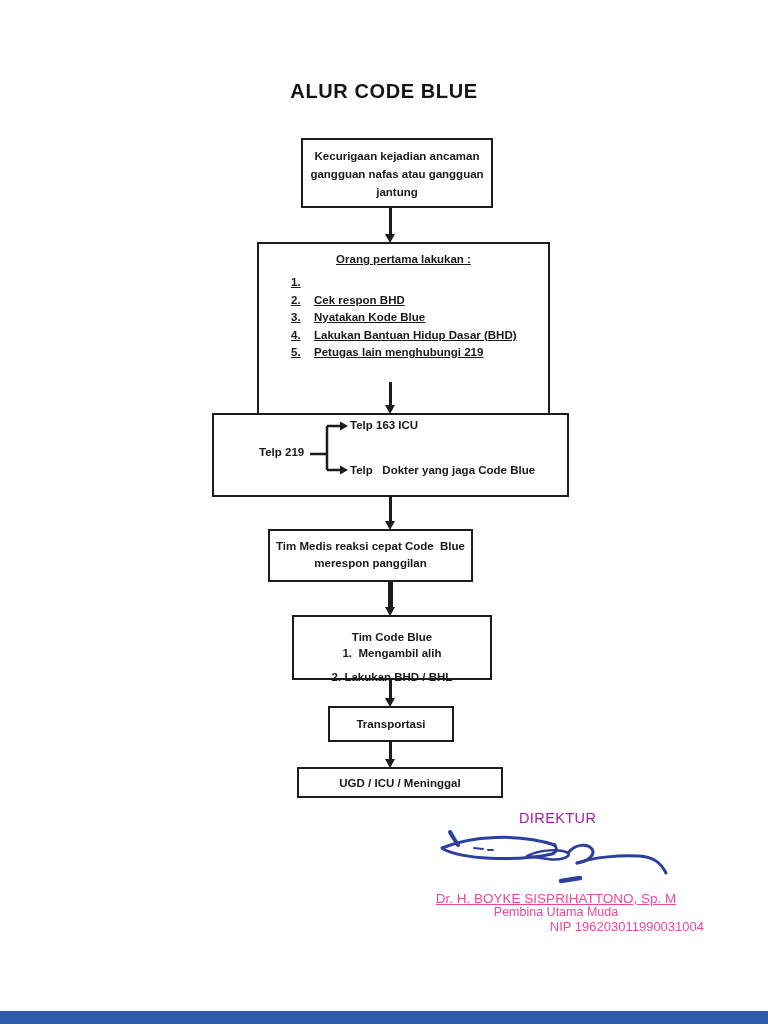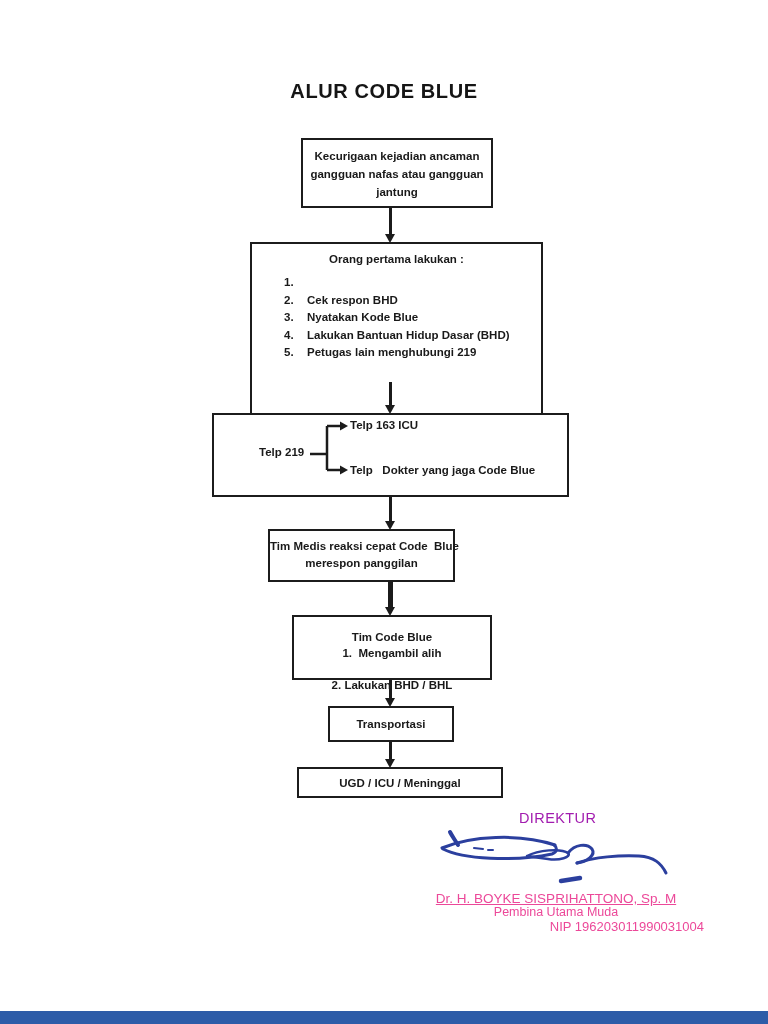--- a/index.html
+++ b/index.html
@@ -13,36 +13,36 @@
   }
   .fbox {
     position:absolute; box-sizing:border-box; border:2px solid #1c1c1c; background:#fff;
     font-weight:bold; font-size:11.5px; color:#191919;
   }
   .center { text-align:center; }
   .pre { white-space:pre; }
   
   .box1 { left:281px; top:138px; width:192px; height:70px; padding-top:7px; line-height:18px;margin-left:20px; }
   
-  .box2 { left:250px; top:242px; width:293px; height:174px; }
+  .box2 { left:257px; top:242px; width:293px; height:174px;text-decoration:underline; }
   .b2-header { text-align:center; margin-top:9px; }
   .b2-list { margin-top:9px; padding-left:32px; }
   .b2-item { display:flex; line-height:17.5px; }
   .b2-num { width:23px; flex:none; }
   
   .box3 { left:212px; top:413px; width:357px; height:84px; }
   .telp219 { position:absolute; left:45px; top:31px; }
   .branch-svg { position:absolute; left:0; top:0; width:357px; height:84px; }
   .branch-top-label { position:absolute; left:136px; top:4px; }
   .branch-bottom-label { position:absolute; left:136px; top:49px; }
   
-  .box4 { left:268px; top:529px; width:187px; height:53px; padding-top:7px; line-height:17px; }
+  .box4 { left:268px; top:529px; width:205px; height:53px; padding-top:7px; line-height:17px; }
   
   .box5 { left:292px; top:615px; width:200px; height:65px; padding-top:12px; line-height:16px; }
-  .b5-gap { margin-top:16px; }
+  .b5-gap { margin-top:8px; }
   
   .box6 { left:328px; top:706px; width:126px; height:36px; display:flex; align-items:center; justify-content:center; }
   .box7 { left:297px; top:767px; width:206px; height:31px; display:flex; align-items:center; justify-content:center; }
   
   .arrow { position:absolute; left:385px; width:11px; }
   .arrow .shaft { position:absolute; left:4px; top:0; bottom:7px; width:3px; background:#1b1b1b; }
   .arrow.thick .shaft { left:3px; width:4.5px; }
   .arrow .head {
     position:absolute; bottom:0; left:0; width:0; height:0;
     border-left:5.5px solid transparent; border-right:5.5px solid transparent;

